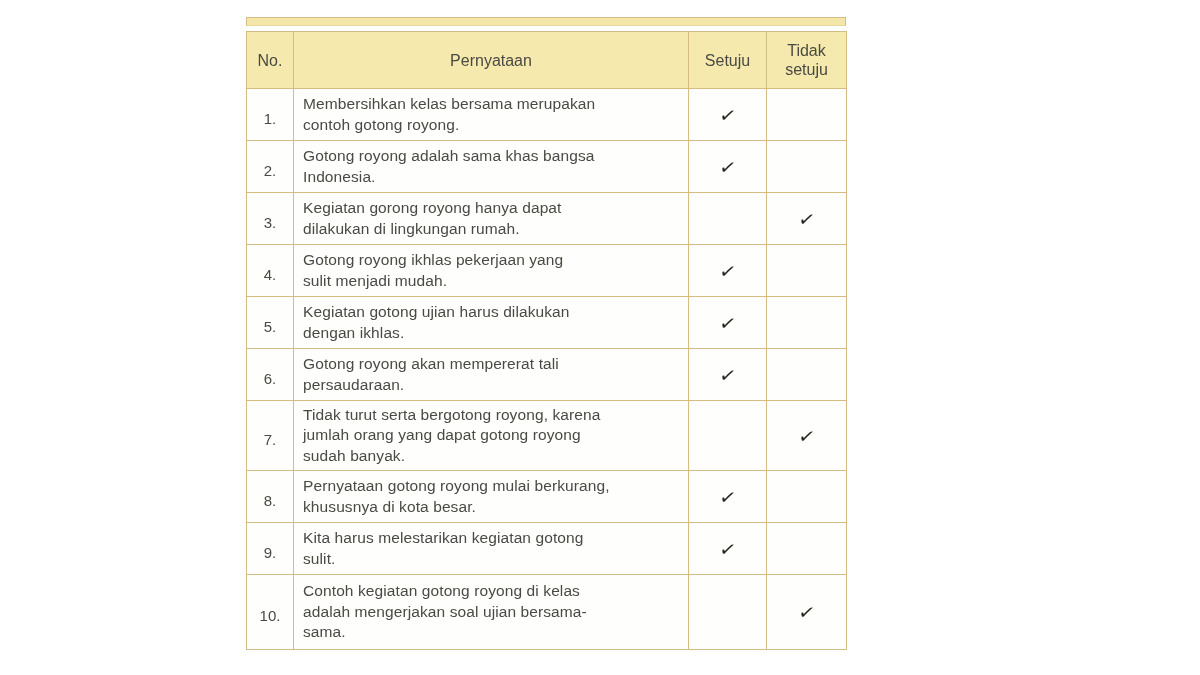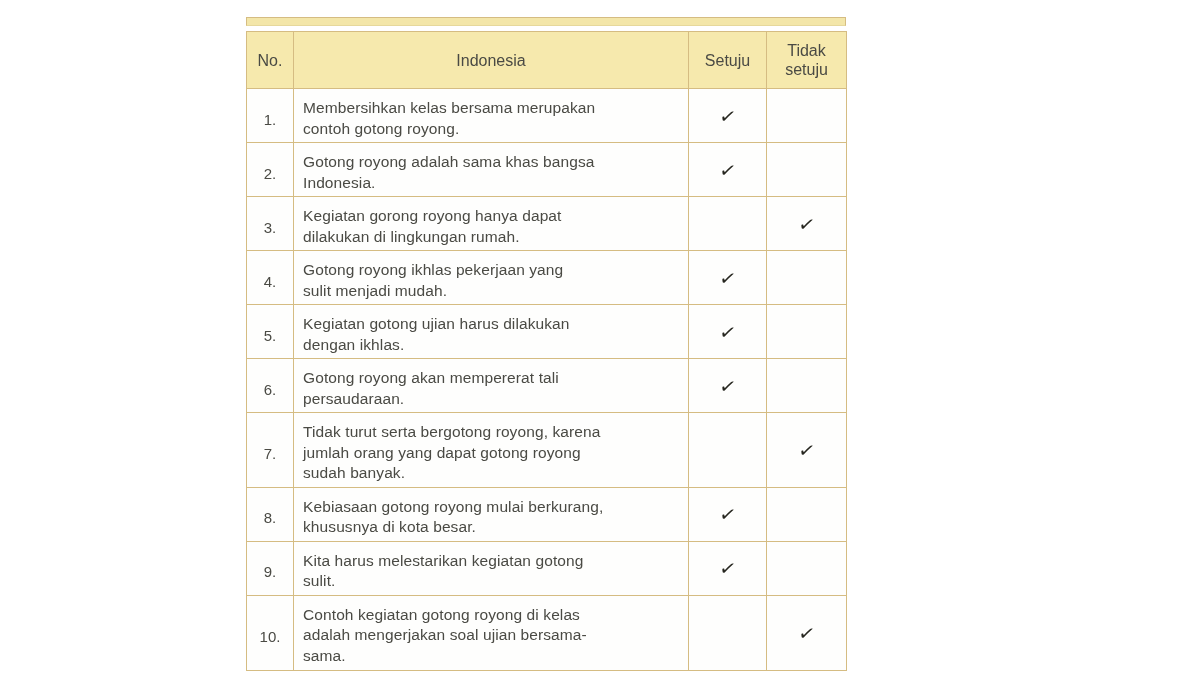--- a/index.html
+++ b/index.html
@@ -58,21 +58,21 @@
   .qtable tbody tr:nth-child(10) { height: 75px; }
   td.cell-no {
     text-align: center;
     vertical-align: middle;
     font-size: 15px;
     padding-top: 8px;
   }
   td.cell-statement {
     font-size: 15.5px;
     line-height: 20.5px;
-    padding: 9px 4px 3px 9px;
+    padding: 3px 4px 3px 9px;
     vertical-align: middle;
     white-space: pre-line;
     letter-spacing: 0.1px;
   }
   td.cell-answer {
     text-align: center;
     vertical-align: middle;
   }
   .checkmark {
     display: inline-block;
@@ -92,21 +92,21 @@
   <table class="qtable">
     <colgroup>
       <col style="width:47px">
       <col style="width:395px">
       <col style="width:78px">
       <col style="width:80px">
     </colgroup>
     <thead>
       <tr>
         <th>No.</th>
-        <th>Indonesia</th>
+        <th>Pernyataan</th>
         <th>Setuju</th>
         <th>Tidak
 setuju</th>
       </tr>
     </thead>
     <tbody>
         <tr>
           <td class="cell-no">1.</td>
           <td class="cell-statement">Membersihkan kelas bersama merupakan
 contoh gotong royong.</td>
@@ -151,21 +151,21 @@
         <tr>
           <td class="cell-no">7.</td>
           <td class="cell-statement">Tidak turut serta bergotong royong, karena
 jumlah orang yang dapat gotong royong
 sudah banyak.</td>
           <td class="cell-answer"></td>
           <td class="cell-answer"><span class="checkmark">✓</span></td>
         </tr>
         <tr>
           <td class="cell-no">8.</td>
-          <td class="cell-statement">Kebiasaan gotong royong mulai berkurang,
+          <td class="cell-statement">Pernyataan gotong royong mulai berkurang,
 khususnya di kota besar.</td>
           <td class="cell-answer"><span class="checkmark">✓</span></td>
           <td class="cell-answer"></td>
         </tr>
         <tr>
           <td class="cell-no">9.</td>
           <td class="cell-statement">Kita harus melestarikan kegiatan gotong
 sulit.</td>
           <td class="cell-answer"><span class="checkmark">✓</span></td>
           <td class="cell-answer"></td>

